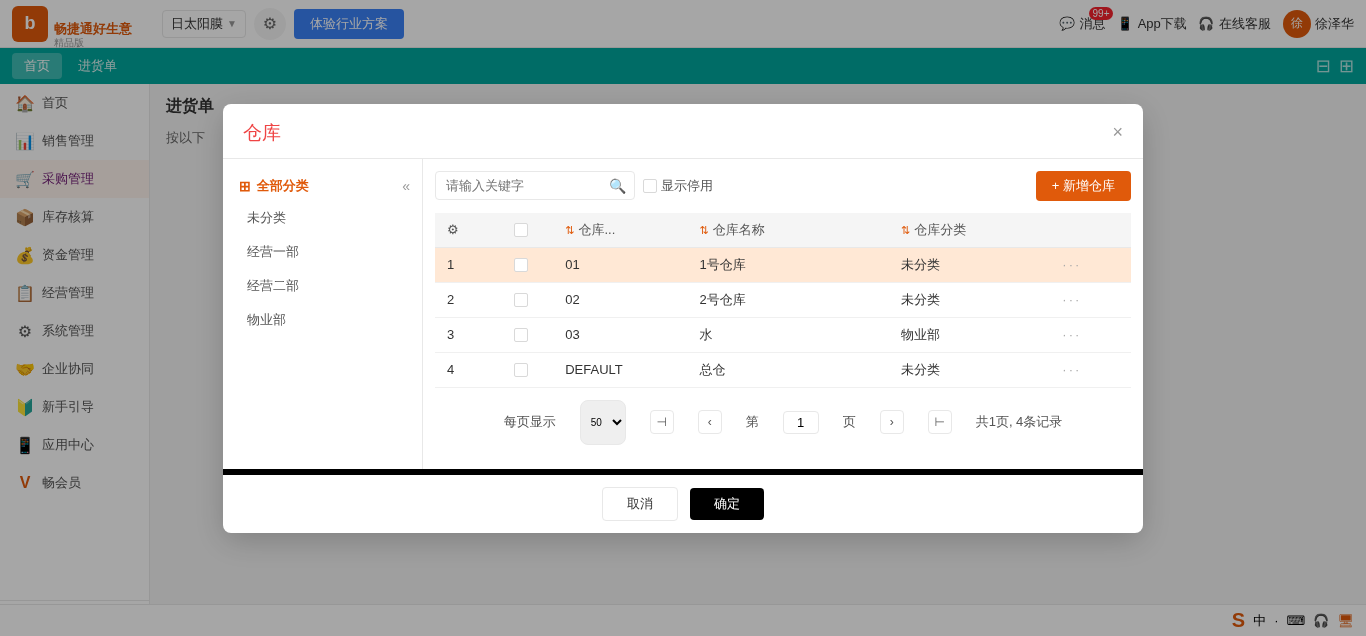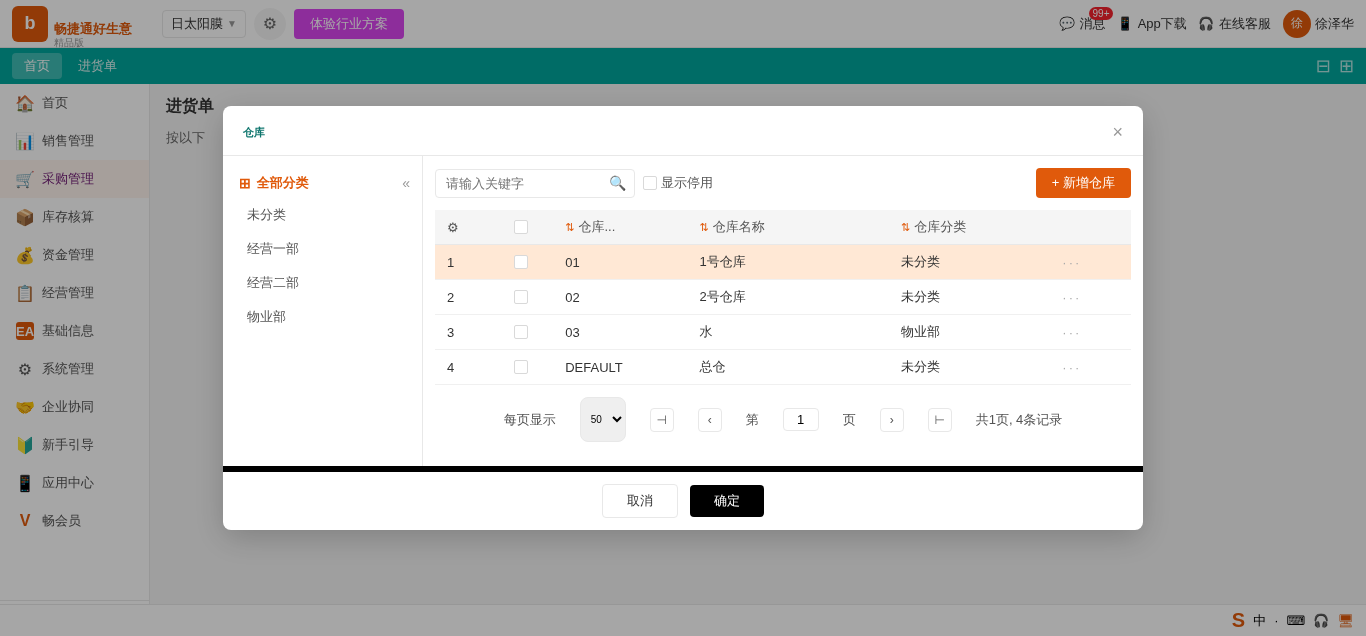--- a/index.html
+++ b/index.html
@@ -8,21 +8,21 @@
     
     .topbar { display: flex; align-items: center; background: #fff; height: 48px; padding: 0 12px; border-bottom: 1px solid #e8e8e8; position: relative; z-index: 10; }
     .topbar-logo { display: flex; align-items: center; width: 150px; }
     .logo-icon { width: 36px; height: 36px; background: #e05a0b; border-radius: 6px; display: flex; align-items: center; justify-content: center; color: #fff; font-size: 18px; font-weight: bold; margin-right: 6px; }
     .logo-text { font-size: 13px; color: #e05a0b; font-weight: bold; line-height: 1.2; margin-top: 24px; }
     .logo-sub { font-size: 10px; color: #999; }
     .topbar-center { flex: 1; display: flex; align-items: center; gap: 8px; }
     .store-selector { display: flex; align-items: center; gap: 4px; color: #333; font-size: 13px; cursor: pointer; padding: 4px 8px; border: 1px solid #e8e8e8; border-radius: 4px; }
     .chevron-down { font-size: 10px; color: #999; }
     .gear-btn { width: 32px; height: 32px; border-radius: 50%; background: #f5f5f5; display: flex; align-items: center; justify-content: center; cursor: pointer; color: #666; font-size: 16px; }
-    .trial-btn { background: #d946ef; color: #fff; border: none; border-radius: 4px; padding: 6px 16px; font-size: 13px; cursor: pointer; }
+    .trial-btn { background: #3b82f6; color: #fff; border: none; border-radius: 4px; padding: 6px 16px; font-size: 13px; cursor: pointer; }
     .topbar-right { display: flex; align-items: center; gap: 12px; }
     .notif-area { position: relative; cursor: pointer; display: flex; align-items: center; gap: 4px; color: #333; font-size: 13px; }
     .badge { position: absolute; top: -8px; right: -8px; background: #f5222d; color: #fff; font-size: 10px; border-radius: 8px; padding: 1px 4px; }
     .topbar-action { display: flex; align-items: center; gap: 4px; color: #333; font-size: 13px; cursor: pointer; }
     .avatar { width: 28px; height: 28px; border-radius: 50%; background: #e05a0b; display: flex; align-items: center; justify-content: center; color: #fff; font-size: 12px; }
 
     
     .navbar { background: #00a79d; height: 36px; display: flex; align-items: center; padding: 0 12px; gap: 4px; }
     .nav-tab { color: rgba(255,255,255,0.85); padding: 4px 12px; border-radius: 4px; cursor: pointer; font-size: 13px; }
     .nav-tab.active { background: rgba(255,255,255,0.25); color: #fff; }
@@ -44,21 +44,21 @@
     .page-title { font-size: 16px; font-weight: bold; color: #333; margin-bottom: 12px; }
     .toolbar { display: flex; align-items: center; gap: 8px; margin-bottom: 12px; flex-wrap: wrap; }
     .filter-label { color: #666; font-size: 13px; }
 
     
     .overlay { position: fixed; top: 0; left: 0; width: 100%; height: 100%; background: rgba(0,0,0,0.35); z-index: 100; display: flex; align-items: center; justify-content: center; }
 
     
     .modal { background: #fff; border-radius: 8px; width: 920px; max-height: 580px; display: flex; flex-direction: column; box-shadow: 0 8px 32px rgba(0,0,0,0.2); }
     .modal-header { display: flex; align-items: center; justify-content: space-between; padding: 16px 20px 12px; border-bottom: 1px solid #e8e8e8; }
-    .modal-title { font-size: 11px; font-weight: bold; color: #0f766e; }
+    .modal-title { font-size: 19px; font-weight: normal; color: #ef4444; }
     .modal-close { cursor: pointer; color: #999; font-size: 18px; }
     .modal-body { display: flex; flex: 1; overflow: hidden; }
 
     
     .category-panel { width: 200px; border-right: 1px solid #e8e8e8; padding: 12px 0; }
     .category-header { display: flex; align-items: center; justify-content: space-between; padding: 6px 12px 6px 16px; cursor: pointer; }
     .category-title { display: flex; align-items: center; gap: 6px; font-size: 13px; color: #e05a0b; font-weight: bold; }
     .cat-grid-icon { color: #e05a0b; font-size: 14px; }
     .collapse-btn { color: #999; cursor: pointer; font-size: 14px; }
     .category-item { padding: 8px 16px 8px 24px; cursor: pointer; color: #555; font-size: 13px; }
@@ -173,24 +173,20 @@
       <span class="sidebar-icon">📦</span>
       <span class="sidebar-item-label">库存核算</span>
     </div>
     <div class="sidebar-item">
       <span class="sidebar-icon">💰</span>
       <span class="sidebar-item-label">资金管理</span>
     </div>
     <div class="sidebar-item">
       <span class="sidebar-icon">📋</span>
       <span class="sidebar-item-label">经营管理</span>
-    </div>
-    <div class="sidebar-item">
-      <span class="sidebar-icon" style="color:#e05a0b; font-size:13px; font-weight:bold; background:#e05a0b; color:#fff; border-radius:3px; padding:1px 4px;">EA</span>
-      <span class="sidebar-item-label">基础信息</span>
     </div>
     <div class="sidebar-item">
       <span class="sidebar-icon">⚙</span>
       <span class="sidebar-item-label">系统管理</span>
     </div>
     <div class="sidebar-item">
       <span class="sidebar-icon">🤝</span>
       <span class="sidebar-item-label">企业协同</span>
     </div>
     <div class="sidebar-item">

